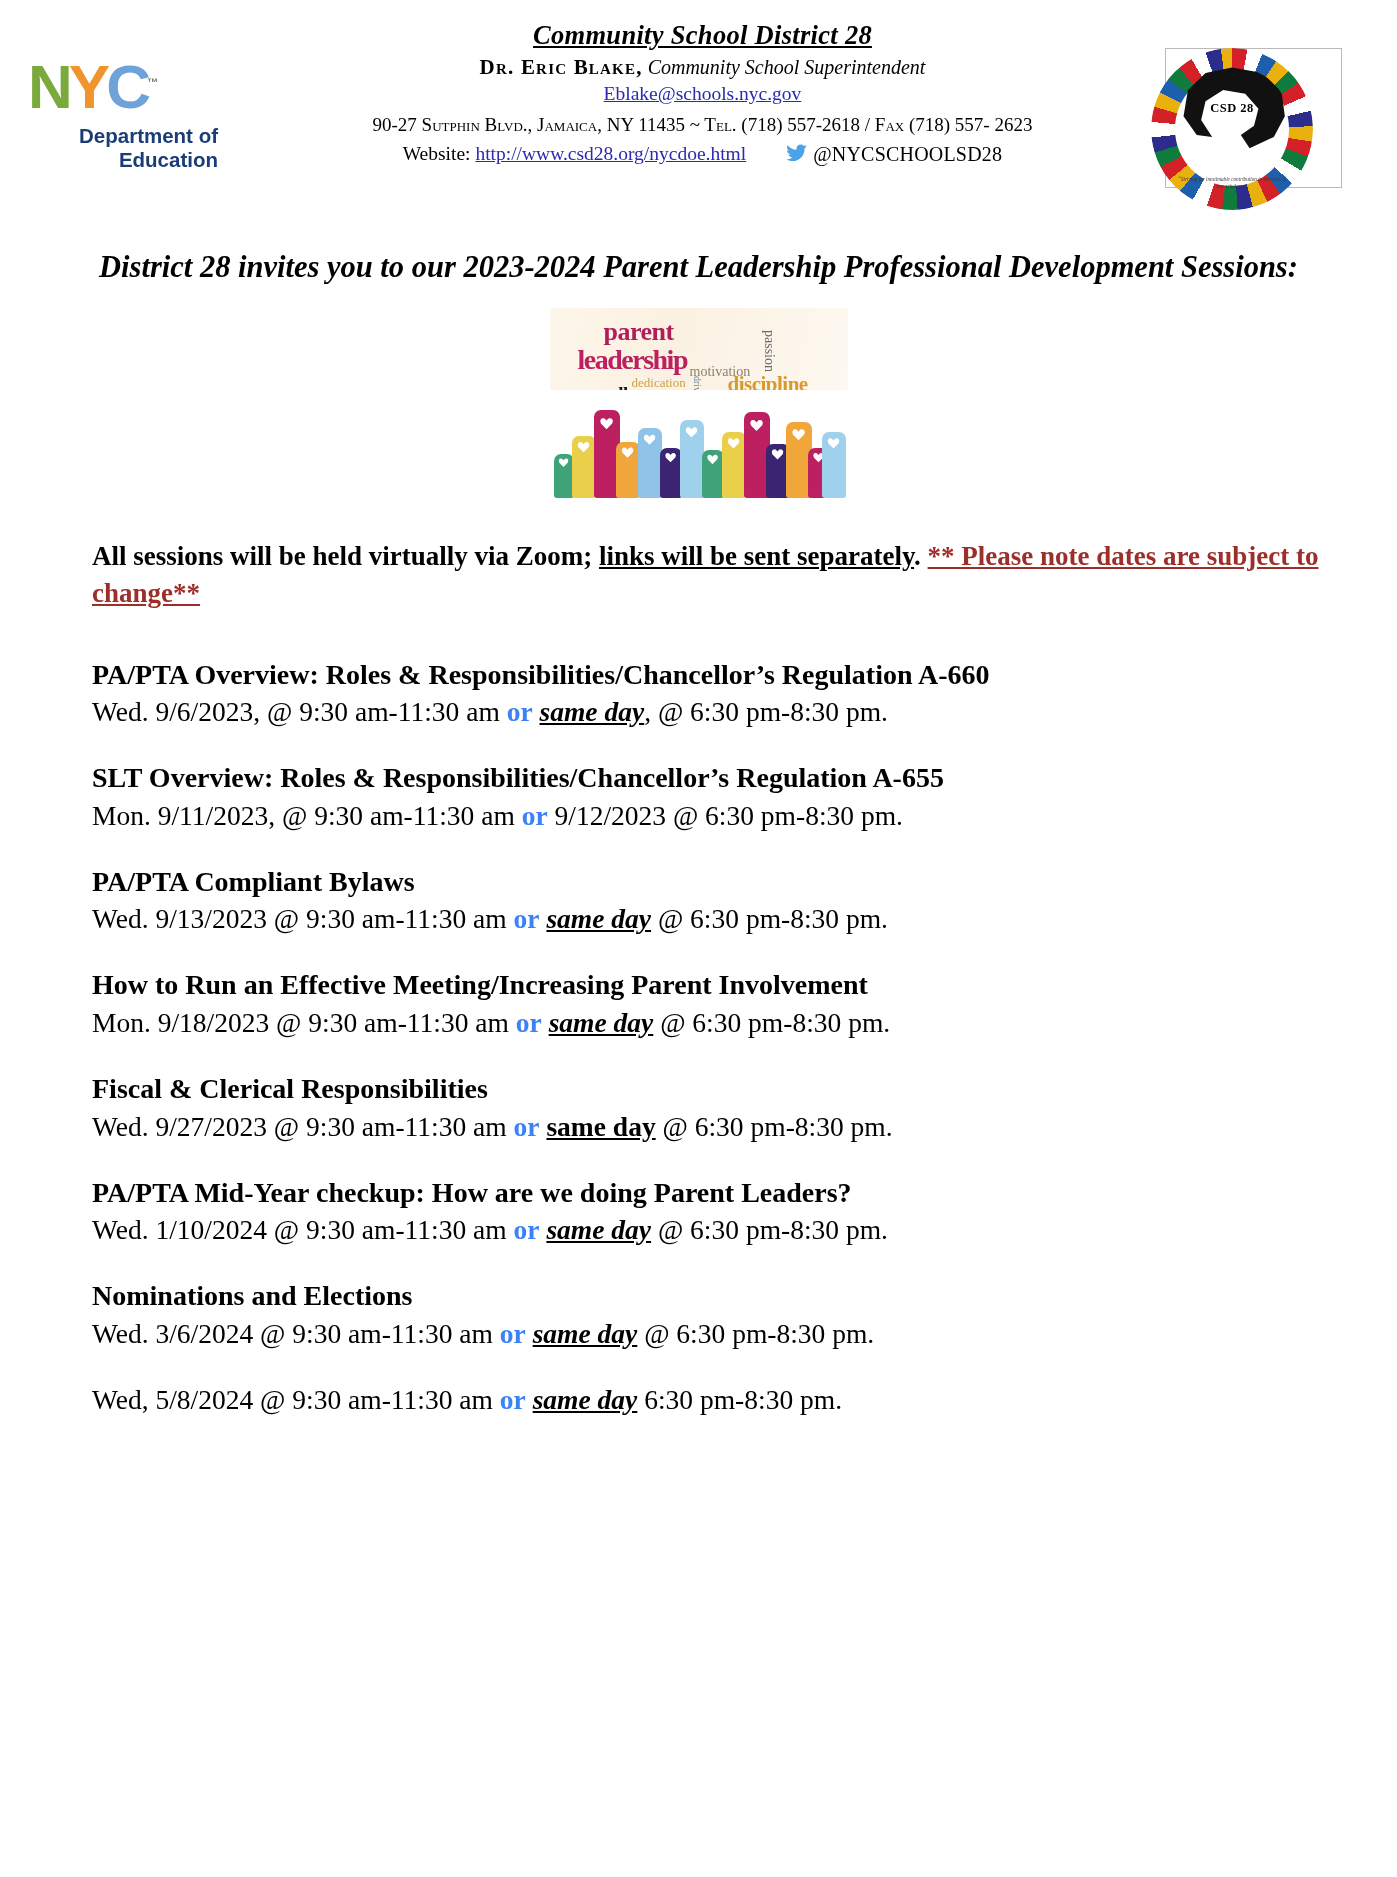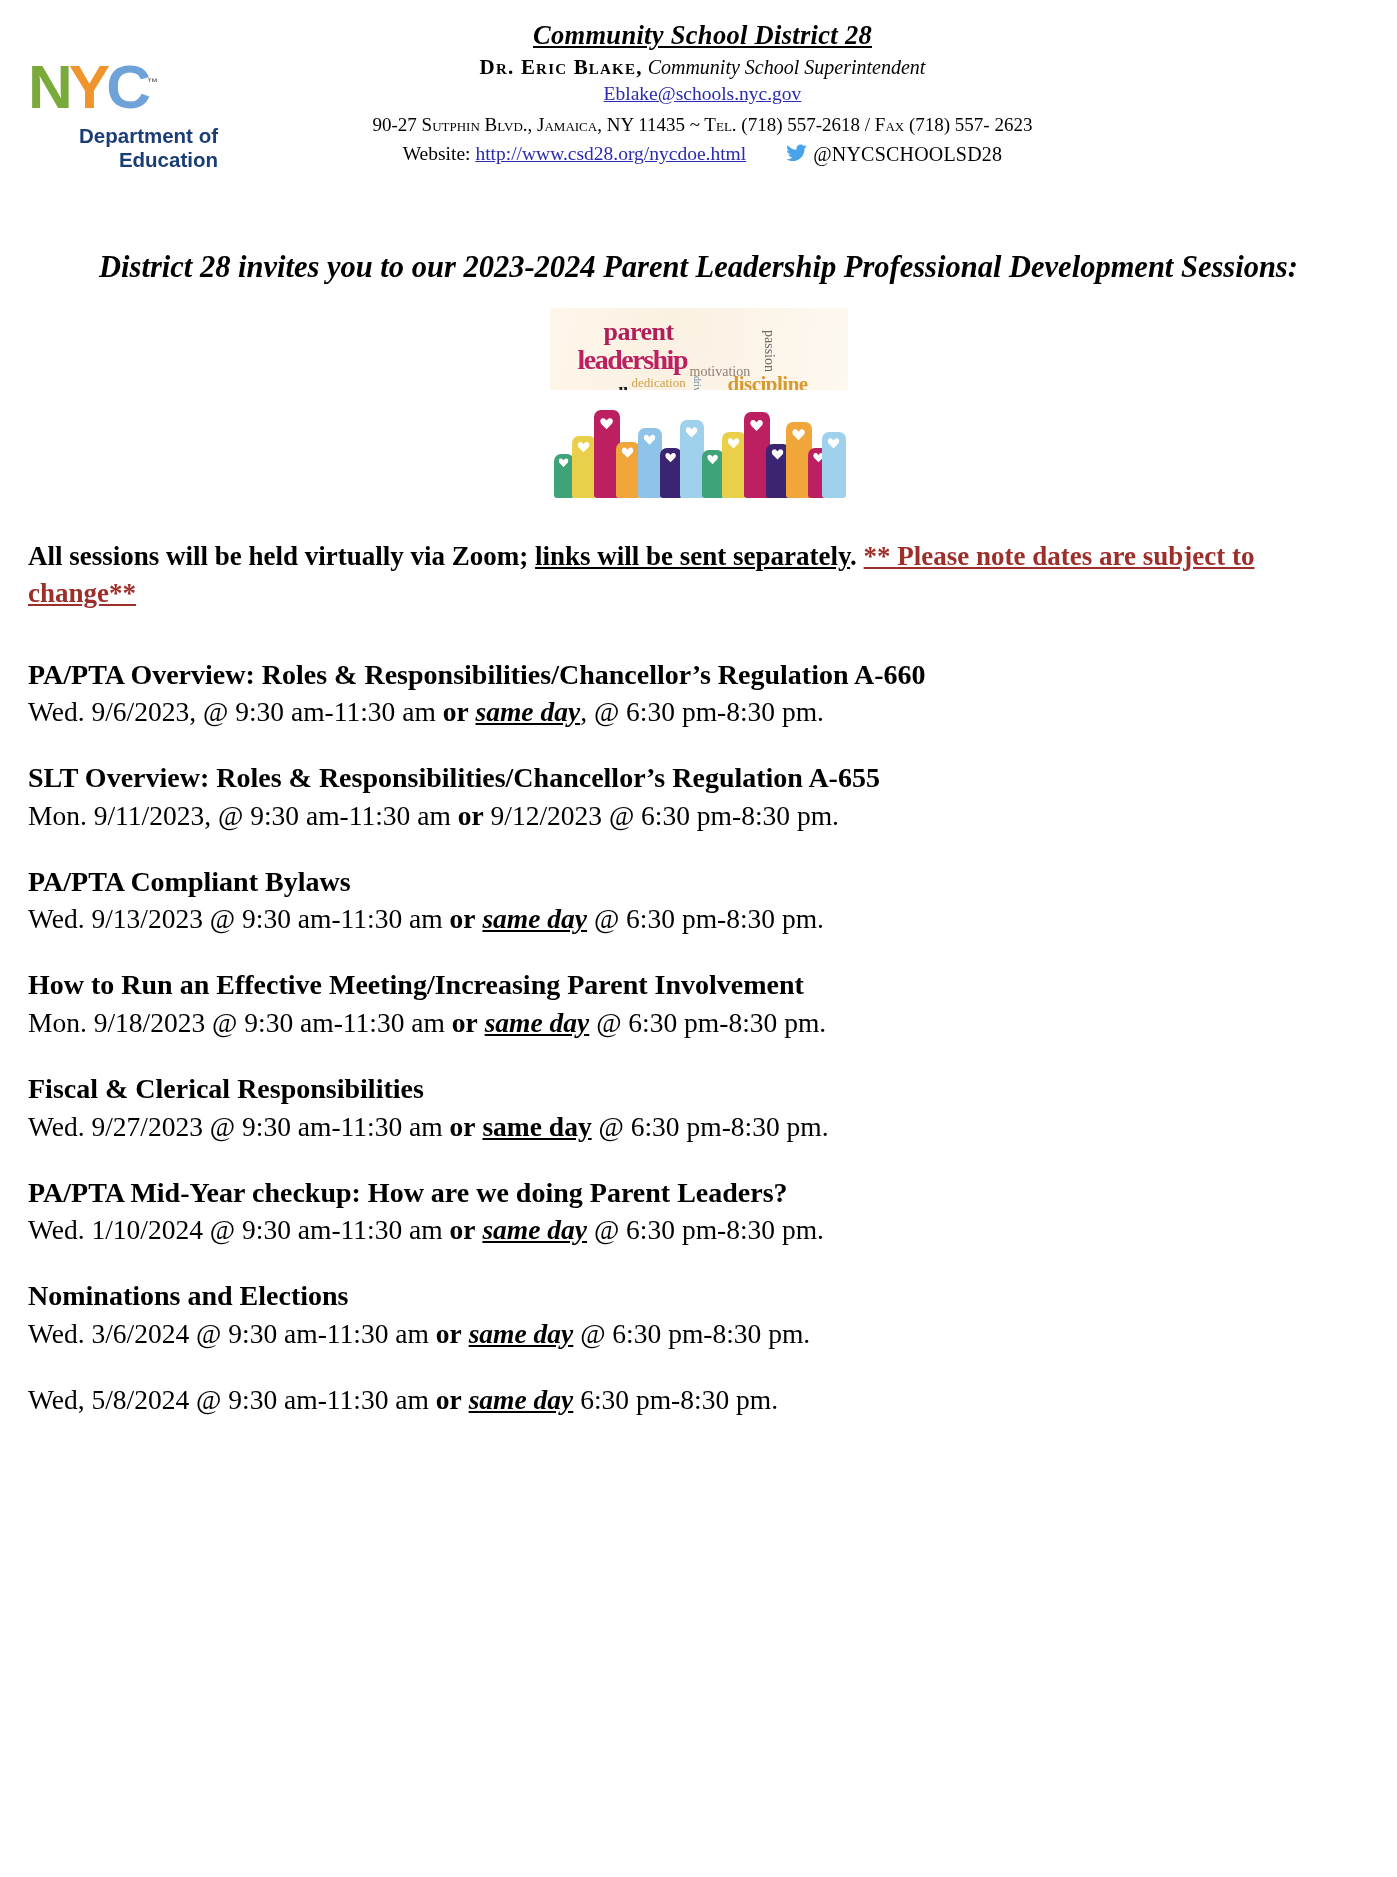--- a/index.html
+++ b/index.html
@@ -264,21 +264,21 @@
     clip-path: path("M12,22 C2,14 0,7 5,3 C9,0 12,3 12,6 C12,3 15,0 19,3 C24,7 22,14 12,22 Z");
   }
   .finger {
     position: absolute;
     bottom: 58%;
     border-radius: 50% 50% 0 0;
   }
 
   
   .content {
-    margin: 40px 60px 0 28px;
+    margin: 40px 60px 0 92px;
     width: 1270px;
     font-family: Liberation Serif, serif;
   }
   .notice {
     font-size: 27px;
     font-weight: bold;
     line-height: 1.36;
   }
   .notice .u { text-decoration: underline; }
   .notice .warn {
@@ -292,21 +292,21 @@
     font-size: 28px;
     font-weight: bold;
     line-height: 1.2;
   }
   .s-detail {
     font-size: 27.5px;
     line-height: 1.2;
     margin-top: 4px;
   }
   .s-or {
-    color: #000000;
+    color: #3b82f6;
     font-weight: bold;
   }
   .s-same {
     font-weight: bold;
     font-style: italic;
     text-decoration: underline;
   }
   .s-same.noital { font-style: normal; }
 </style>
 </head>
@@ -325,20 +325,29 @@
   <div class="head-center">
     <div class="hc-title">Community School District 28</div>
     <div class="hc-super"><span class="name">Dr. Eric Blake,</span> <span class="role">Community School Superintendent</span></div>
     <div class="hc-email"><a href="#">Eblake@schools.nyc.gov</a></div>
     <div class="hc-addr">90-27 Sutphin Blvd., Jamaica, NY 11435  ~ Tel. (718) 557-2618 / Fax (718) 557- 2623</div>
     <div class="hc-web"><span>Website:</span> <a href="#">http://www.csd28.org/nycdoe.html</a><span class="twitter-wrap"><span class="tw-bird"><svg width="26" height="22" viewBox="0 0 24 24" aria-hidden="true">
               <path fill="#4aa3e8" d="M23 4.9c-.8.4-1.7.6-2.6.8 1-.6 1.7-1.5 2-2.5-.9.5-1.9.9-3 1.1-.8-.9-2-1.5-3.4-1.5-2.6 0-4.6 2.1-4.6 4.6 0 .4 0 .7.1 1.1C7.6 8.3 4.1 6.4 1.7 3.5c-.4.7-.6 1.5-.6 2.3 0 1.6.8 3 2.1 3.8-.8 0-1.5-.2-2.1-.6v.1c0 2.2 1.6 4.1 3.7 4.5-.4.1-.8.2-1.2.2-.3 0-.6 0-.9-.1.6 1.8 2.3 3.1 4.3 3.2-1.6 1.2-3.6 2-5.7 2-.4 0-.7 0-1.1-.1 2 1.3 4.4 2 7 2 8.4 0 13-7 13-13v-.6c.9-.6 1.7-1.4 2.3-2.3z"></path>
             </svg></span><span class="tw-handle">@NYCSCHOOLSD28</span></span></div>
   </div>
 
+  <div class="seal-box">
+    <div class="seal">
+      <div class="seal-ring"></div>
+      <div class="seal-inner"></div>
+      <div class="seal-blob"></div>
+      <div class="seal-csd">CSD 28</div>
+      <div class="seal-motto">“Striving for inestimable contribution to the lives of our scholars.”</div>
+    </div>
+  </div>
 </div>
 
 <div class="invite-title">District 28 invites you to our 2023-2024 Parent Leadership Professional Development Sessions:</div>
 
 <div class="graphic">
   <div class="wordcloud">
     <span class="wc wc-parent">parent</span>
     <span class="wc wc-leader">leadership</span>
     <span class="wc wc-motiv">motivation</span>
     <span class="wc wc-dedic">dedication</span>

